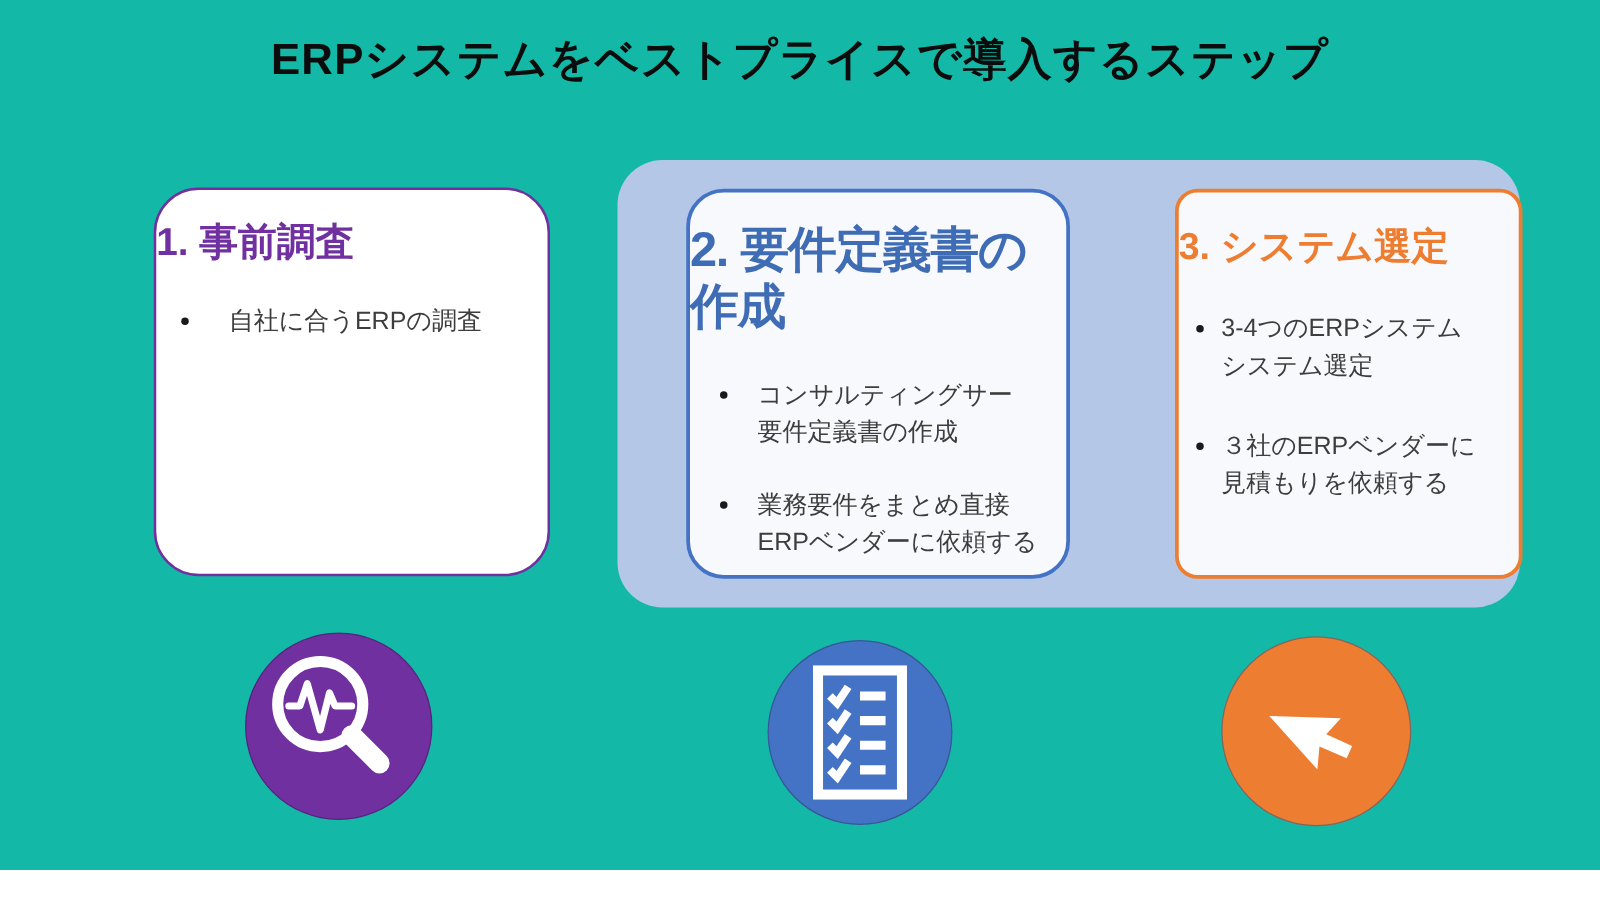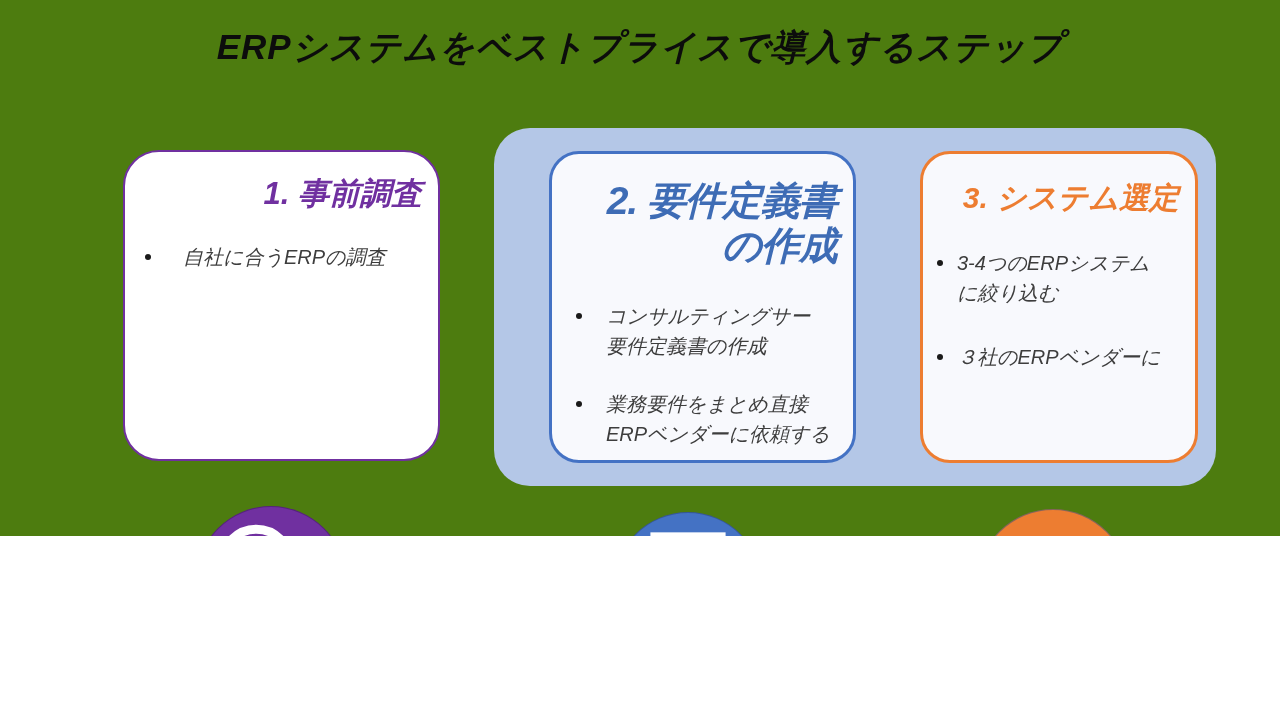--- a/index.html
+++ b/index.html
@@ -1,36 +1,36 @@
 <!DOCTYPE html>
 <html><head>
 <meta charset="utf-8">
 <style>
   html,body { margin:0; padding:0; background:#ffffff; }
   .slide {
-    position:relative; width:1280px; height:536px; background:#4d7c0f;
-    font-family:"Liberation Sans","DejaVu Sans",sans-serif; overflow:hidden;font-style:italic;
+    position:relative; width:1280px; height:696px; background:#14b8a6;
+    font-family:"Liberation Sans","DejaVu Sans",sans-serif; overflow:hidden;
   }
   .slide-title {
     position:absolute; top:24px; left:0; width:100%; margin:0;
     text-align:center; font-size:35px; font-weight:bold; color:#0c0c0c;
     letter-spacing:1px;
   }
   .group-panel {
     position:absolute; left:494px; top:128px; width:722px; height:358px;
     background:#B4C7E7; border-radius:36px;
   }
   .card { position:absolute; box-sizing:border-box; }
   .card-1 { left:123px; top:150px; width:317px; height:311px;
             background:#ffffff; border:2.5px solid #7030A0; border-radius:36px; }
   .card-2 { left:549px; top:151px; width:307px; height:312px;
             background:#F8F9FD; border:3px solid #4472C4; border-radius:30px; }
-  .card-3 { left:920px; top:151px; width:278px; height:312px;
-            background:#F8F9FD; border:3px solid #ED7D31; border-radius:30px; }
-  .card-heading { margin:16px; text-align:right; font-weight:bold; line-height:1.15; }
+  .card-3 { left:940px; top:151px; width:278px; height:312px;
+            background:#F8F9FD; border:3px solid #ED7D31; border-radius:18px; }
+  .card-heading { margin:0; text-align:left; font-weight:bold; line-height:1.15; }
   .card-1 .card-heading { margin-top:24px; font-size:31px; color:#7030A0; }
   .card-2 .card-heading { margin-top:25px; font-size:39px; color:#3E6CB5; letter-spacing:-1px; }
   .card-3 .card-heading { margin-top:27px; font-size:30px; color:#ED7D31; }
   .bullets { list-style:none; margin:0; }
   .card-1 .bullets { margin-top:30px; padding:0 8px 0 20px; }
   .card-2 .bullets { margin-top:32px; padding:0 0 0 24px; }
   .card-3 .bullets { margin-top:32px; padding:0 3px 0 20px; }
   li.bullet { position:relative; color:#3D3D3D; font-size:20px; line-height:30px; }
   .card-1 li.bullet { padding-left:38px; margin-bottom:33px; }
   .card-2 li.bullet { padding-left:30px; margin-bottom:28px; }
@@ -83,25 +83,26 @@
       </li>
     </ul>
   </section>
 
   <section class="card card-3">
     <h2 class="card-heading">3. システム選定</h2>
     <ul class="bullets">
       <li class="bullet">
         <span class="dot"></span>
         <span class="bl">3-4つのERPシステム</span>
-        <span class="bl">に絞り込む</span>
+        <span class="bl">システム選定</span>
       </li>
       <li class="bullet">
         <span class="dot"></span>
         <span class="bl">３社のERPベンダーに</span>
+        <span class="bl">見積もりを依頼する</span>
       </li>
     </ul>
   </section>
 
   <div class="badge badge-1">
     <svg viewBox="0 0 100 100" aria-hidden="true">
       <circle cx="40" cy="38" r="23" fill="none" stroke="#ffffff" stroke-width="6"></circle>
       <line x1="57" y1="55" x2="72" y2="70" stroke="#ffffff" stroke-width="11" stroke-linecap="round"></line>
       <polyline points="23,39 29,39 33,27 40,52 45,32 48,39 57,39" fill="none" stroke="#ffffff" stroke-width="3.8" stroke-linejoin="round" stroke-linecap="round"></polyline>
     </svg>

